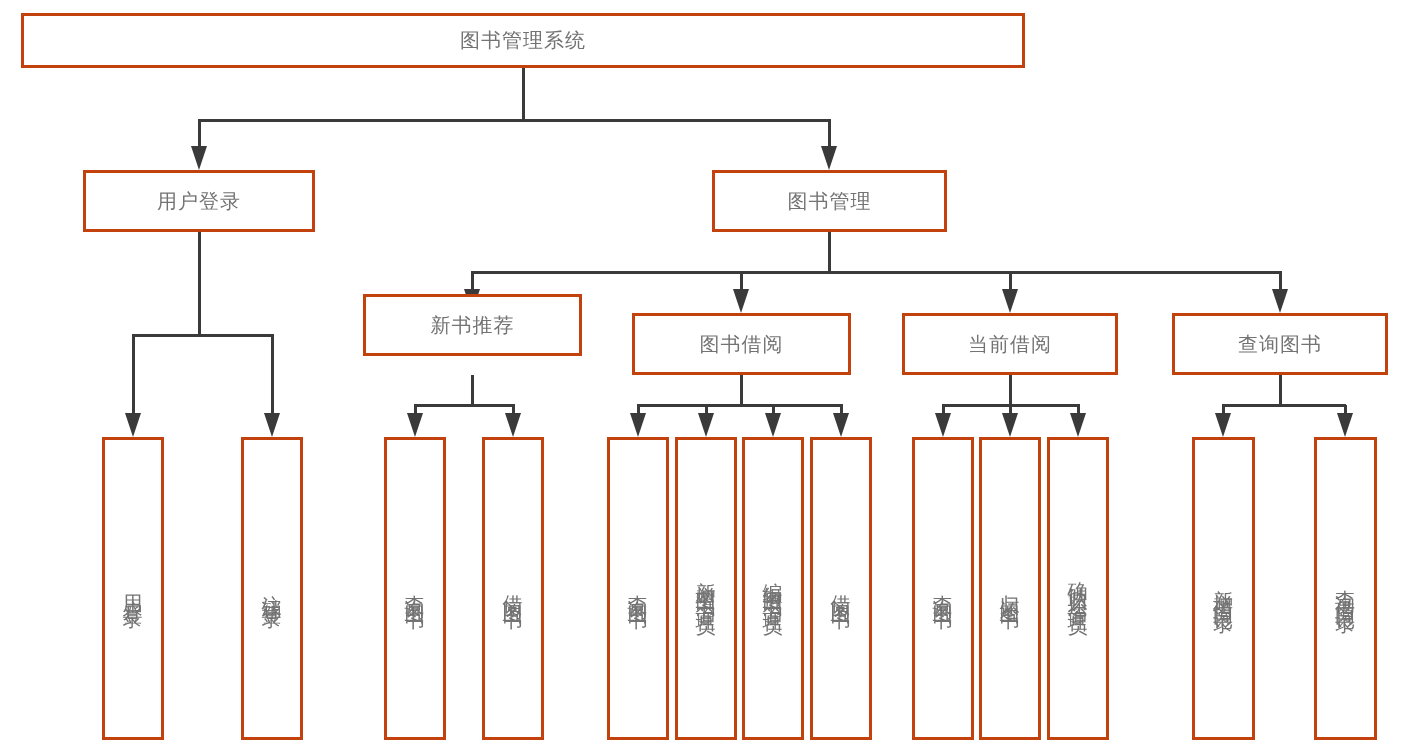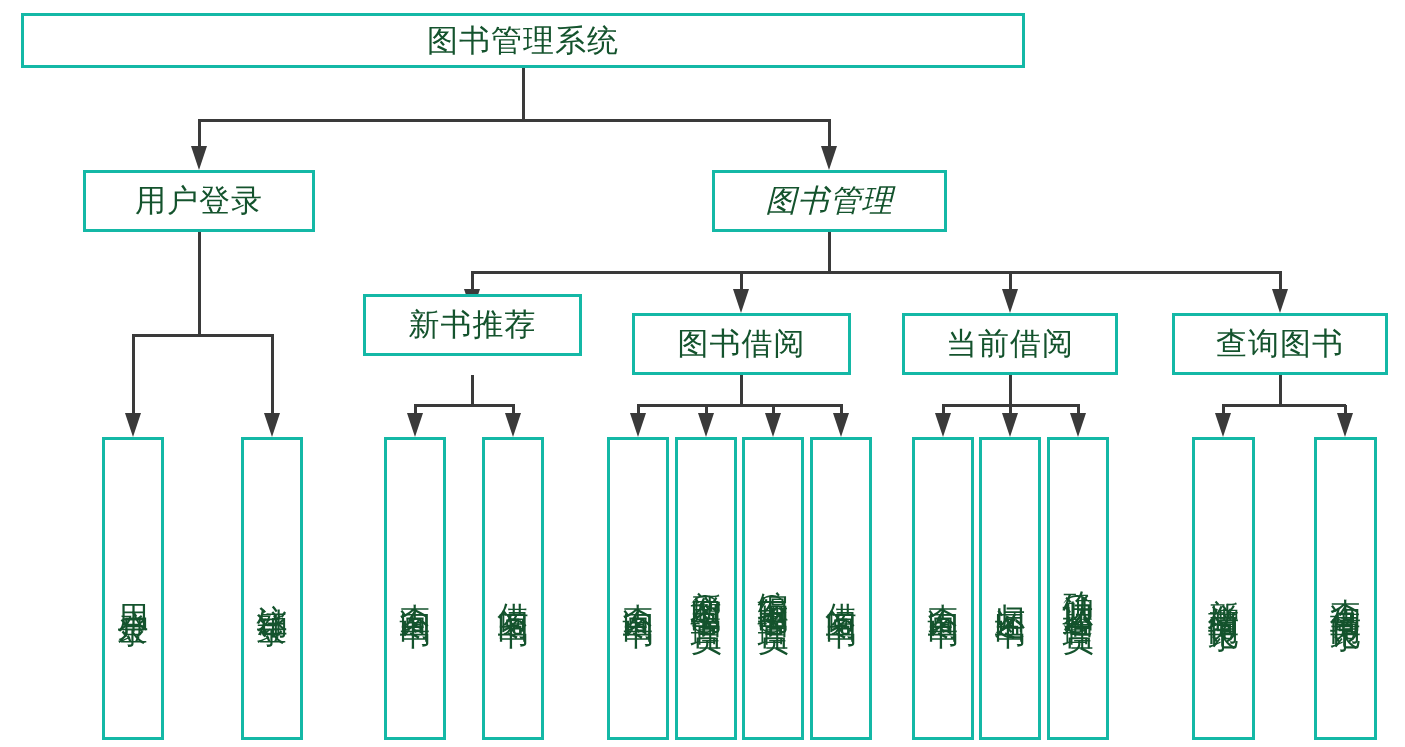--- a/index.html
+++ b/index.html
@@ -6,24 +6,24 @@
   .canvas{
     position:relative;
     width:1405px;height:747px;
     background:#ffffff;
     font-family:"Liberation Sans","DejaVu Sans",sans-serif;
     overflow:hidden;
   }
   .node{
     position:absolute;
     box-sizing:border-box;
-    border:3px solid #14b8a6;
+    border:3px solid #c2410c;
     background:#ffffff;
     display:flex;align-items:center;justify-content:center;
-    font-size:31px;letter-spacing:1px;color:#14532d;
+    font-size:20px;letter-spacing:1px;color:#737373;
     white-space:nowrap;
   }
   .leaf span{
     writing-mode:vertical-rl;
     text-orientation:mixed;
     letter-spacing:5px;
     line-height:1;
     white-space:nowrap;
   }
   .hl,.vl{position:absolute;background:#3a3a3a;}
@@ -53,21 +53,21 @@
   <div class="node" style="left:21px;top:13px;width:1004px;height:55px;">图书管理系统</div>
 
   <div class="vl" style="left:521.5px;top:68px;height:53px;"></div>
   <div class="hl" style="left:197.5px;top:118.5px;width:633px;"></div>
   <div class="vl" style="left:197.5px;top:120px;height:28px;"></div>
   <div class="ah" style="left:191px;top:146px;"></div>
   <div class="vl" style="left:827.5px;top:120px;height:28px;"></div>
   <div class="ah" style="left:821px;top:146px;"></div>
 
   <div class="node" style="left:83px;top:170px;width:232px;height:62px;">用户登录</div>
-  <div class="node" style="left:712px;top:170px;width:235px;height:62px;font-style:italic;">图书管理</div>
+  <div class="node" style="left:712px;top:170px;width:235px;height:62px;">图书管理</div>
 
   <div class="vl" style="left:197.5px;top:232px;height:104.5px;"></div>
   <div class="hl" style="left:131.5px;top:333.5px;width:142px;"></div>
   <div class="vl" style="left:131.5px;top:335px;height:80px;"></div>
   <div class="ah" style="left:125px;top:413px;"></div>
   <div class="vl" style="left:270.5px;top:335px;height:80px;"></div>
   <div class="ah" style="left:264px;top:413px;"></div>
 
   <div class="vl" style="left:827.5px;top:232px;height:41.5px;"></div>
   <div class="hl" style="left:470.5px;top:270.5px;width:811px;"></div>

